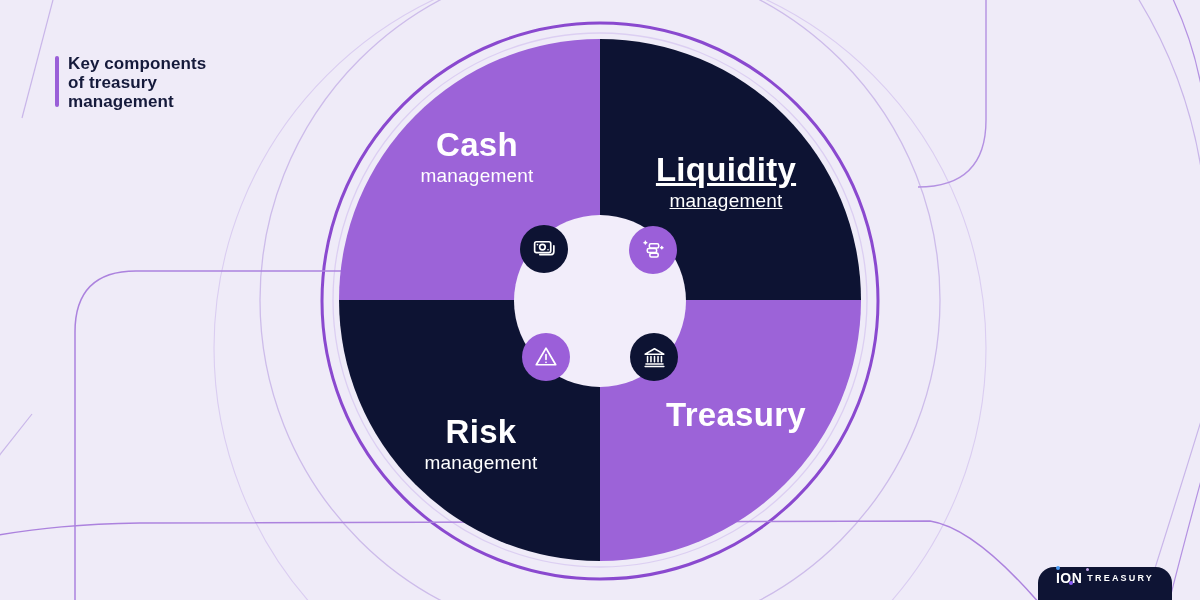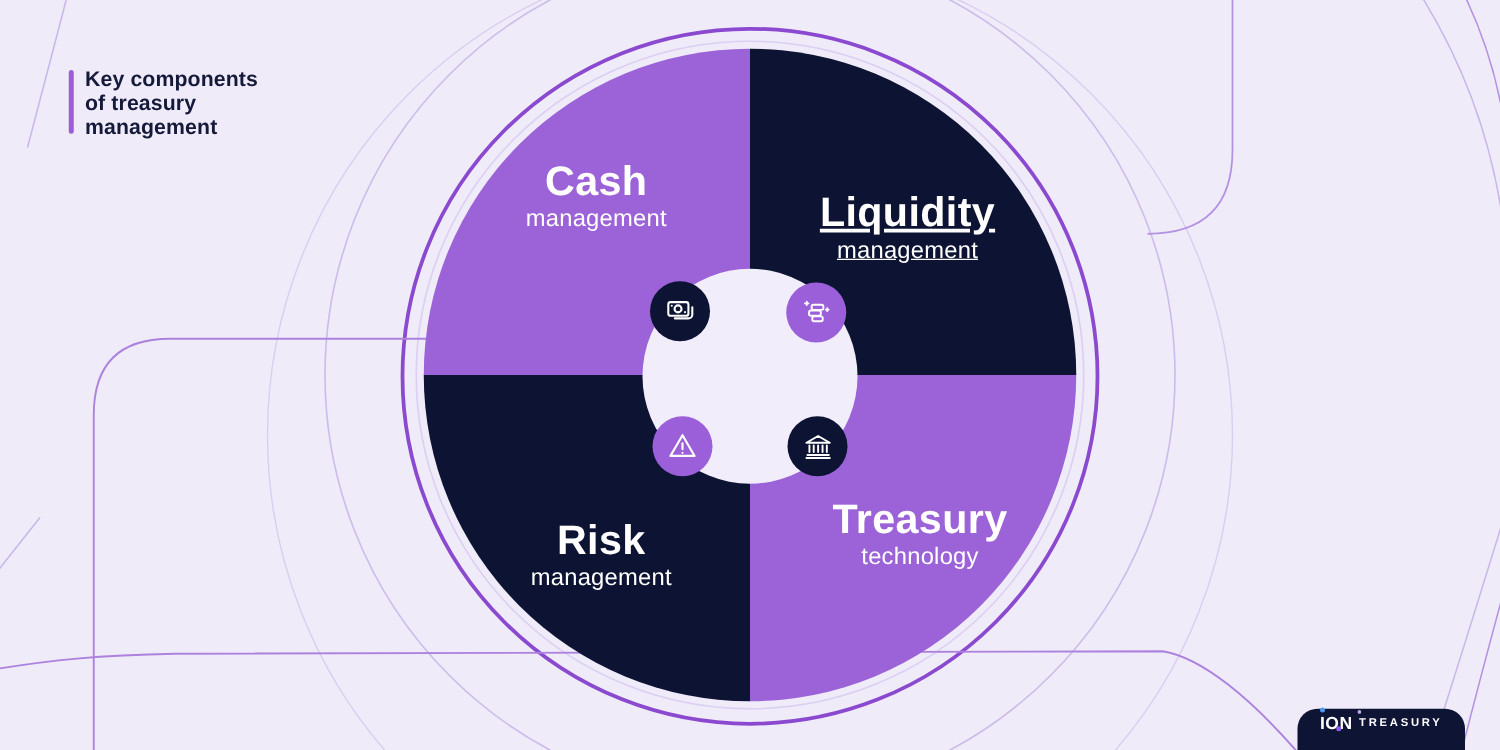--- a/index.html
+++ b/index.html
@@ -110,21 +110,20 @@
   <div class="seg-label lbl-liquidity">
     <div class="big">Liquidity</div>
     <div class="sub">management</div>
   </div>
   <div class="seg-label lbl-risk">
     <div class="big">Risk</div>
     <div class="sub">management</div>
   </div>
   <div class="seg-label lbl-treasury">
     <div class="big">Treasury</div>
-    <div class="sub">technology</div>
   </div>
 
   <div class="icon-badge badge-cash">
     <svg width="27" height="27" viewBox="0 0 26 26" fill="none" stroke="#FFFFFF" stroke-width="1.6" stroke-linecap="round" stroke-linejoin="round">
       <rect x="3.5" y="5.5" width="15.5" height="10.5" rx="1.8"></rect>
       <circle cx="11" cy="10.7" r="2.7"></circle>
       <path d="M22 9.5 v5.5 a3 3 0 0 1 -3 3 h-10.5"></path>
       <path d="M6.2 8.3 v.01"></path>
       <path d="M16.4 13.2 v.01"></path>
     </svg>

